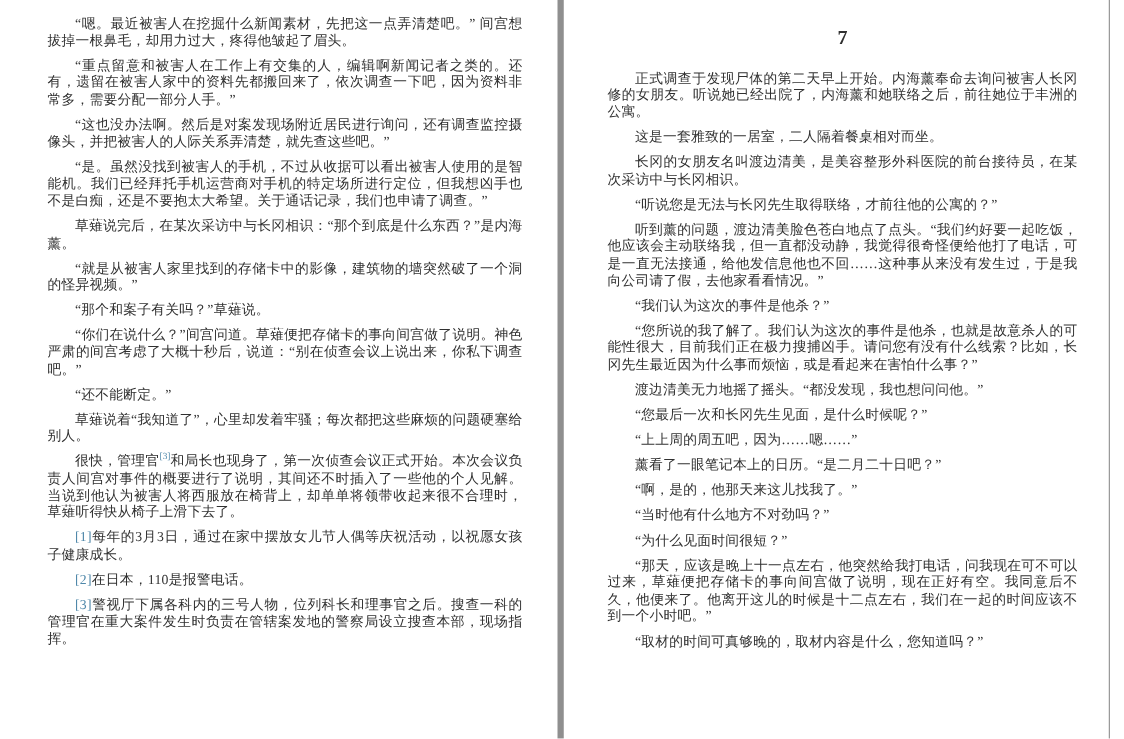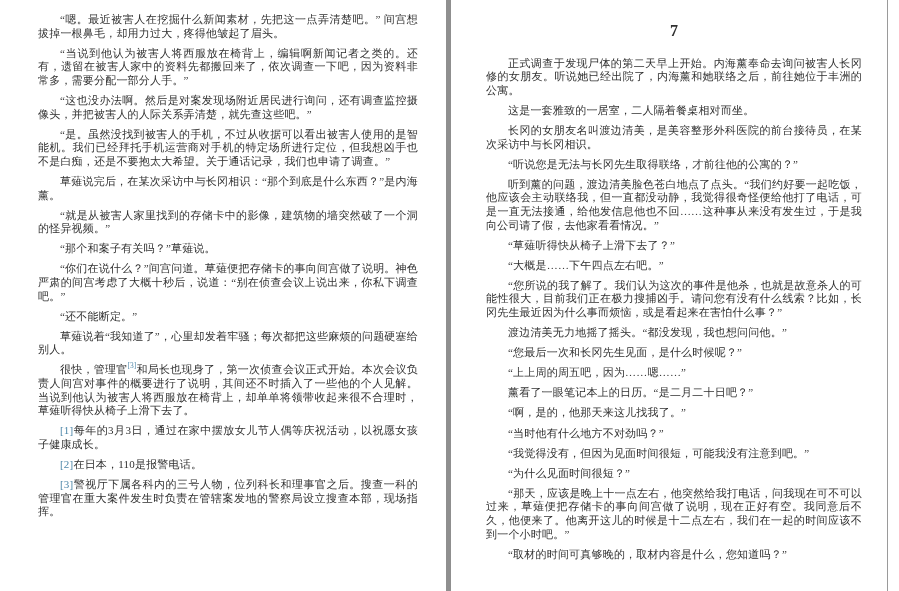--- a/index.html
+++ b/index.html
@@ -61,21 +61,21 @@
   }
 </style>
 </head>
 <body>
 
 <div class="reader">
 
   <div class="page page-left">
     <div id="left-paras">
         <p class="para">“嗯。最近被害人在挖掘什么新闻素材，先把这一点弄清楚吧。” 间宫想拔掉一根鼻毛，却用力过大，疼得他皱起了眉头。</p>
-        <p class="para">“当说到他认为被害人将西服放在椅背上，编辑啊新闻记者之类的。还有，遗留在被害人家中的资料先都搬回来了，依次调查一下吧，因为资料非常多，需要分配一部分人手。”</p>
+        <p class="para">“重点留意和被害人在工作上有交集的人，编辑啊新闻记者之类的。还有，遗留在被害人家中的资料先都搬回来了，依次调查一下吧，因为资料非常多，需要分配一部分人手。”</p>
         <p class="para">“这也没办法啊。然后是对案发现场附近居民进行询问，还有调查监控摄像头，并把被害人的人际关系弄清楚，就先查这些吧。”</p>
         <p class="para">“是。虽然没找到被害人的手机，不过从收据可以看出被害人使用的是智能机。我们已经拜托手机运营商对手机的特定场所进行定位，但我想凶手也不是白痴，还是不要抱太大希望。关于通话记录，我们也申请了调查。”</p>
         <p class="para">草薙说完后，在某次采访中与长冈相识：“那个到底是什么东西？”是内海薰。</p>
         <p class="para">“就是从被害人家里找到的存储卡中的影像，建筑物的墙突然破了一个洞的怪异视频。”</p>
         <p class="para">“那个和案子有关吗？”草薙说。</p>
         <p class="para">“你们在说什么？”间宫问道。草薙便把存储卡的事向间宫做了说明。神色严肃的间宫考虑了大概十秒后，说道：“别在侦查会议上说出来，你私下调查吧。”</p>
         <p class="para">“还不能断定。”</p>
         <p class="para">草薙说着“我知道了”，心里却发着牢骚；每次都把这些麻烦的问题硬塞给别人。</p>
         <p class="para">很快，管理官<sup class="fn-ref">[3]</sup>和局长也现身了，第一次侦查会议正式开始。本次会议负责人间宫对事件的概要进行了说明，其间还不时插入了一些他的个人见解。当说到他认为被害人将西服放在椅背上，却单单将领带收起来很不合理时，草薙听得快从椅子上滑下去了。</p>
       </div>
@@ -89,30 +89,28 @@
   <div class="divider"></div>
 
   <div class="page page-right">
     <div class="chapter-number">7</div>
     <div id="right-paras">
         <p class="para">正式调查于发现尸体的第二天早上开始。内海薰奉命去询问被害人长冈修的女朋友。听说她已经出院了，内海薰和她联络之后，前往她位于丰洲的公寓。</p>
         <p class="para">这是一套雅致的一居室，二人隔着餐桌相对而坐。</p>
         <p class="para">长冈的女朋友名叫渡边清美，是美容整形外科医院的前台接待员，在某次采访中与长冈相识。</p>
         <p class="para">“听说您是无法与长冈先生取得联络，才前往他的公寓的？”</p>
         <p class="para">听到薰的问题，渡边清美脸色苍白地点了点头。“我们约好要一起吃饭，他应该会主动联络我，但一直都没动静，我觉得很奇怪便给他打了电话，可是一直无法接通，给他发信息他也不回……这种事从来没有发生过，于是我向公司请了假，去他家看看情况。”</p>
-        <p class="para">“草薙听得快从椅子上滑下去了？”</p>
-        <p class="para">“大概是……下午四点左右吧。”</p>
+        <p class="para">“我们认为这次的事件是他杀？”</p>
         <p class="para">“您所说的我了解了。我们认为这次的事件是他杀，也就是故意杀人的可能性很大，目前我们正在极力搜捕凶手。请问您有没有什么线索？比如，长冈先生最近因为什么事而烦恼，或是看起来在害怕什么事？”</p>
         <p class="para">渡边清美无力地摇了摇头。“都没发现，我也想问问他。”</p>
         <p class="para">“您最后一次和长冈先生见面，是什么时候呢？”</p>
         <p class="para">“上上周的周五吧，因为……嗯……”</p>
         <p class="para">薰看了一眼笔记本上的日历。“是二月二十日吧？”</p>
         <p class="para">“啊，是的，他那天来这儿找我了。”</p>
         <p class="para">“当时他有什么地方不对劲吗？”</p>
-        <p class="para">“我觉得没有，但因为见面时间很短，可能我没有注意到吧。”</p>
         <p class="para">“为什么见面时间很短？”</p>
         <p class="para">“那天，应该是晚上十一点左右，他突然给我打电话，问我现在可不可以过来，草薙便把存储卡的事向间宫做了说明，现在正好有空。我同意后不久，他便来了。他离开这儿的时候是十二点左右，我们在一起的时间应该不到一个小时吧。”</p>
         <p class="para">“取材的时间可真够晚的，取材内容是什么，您知道吗？”</p>
       </div>
   </div>
 
   <div class="edge-line"></div>
 
 </div>
 

